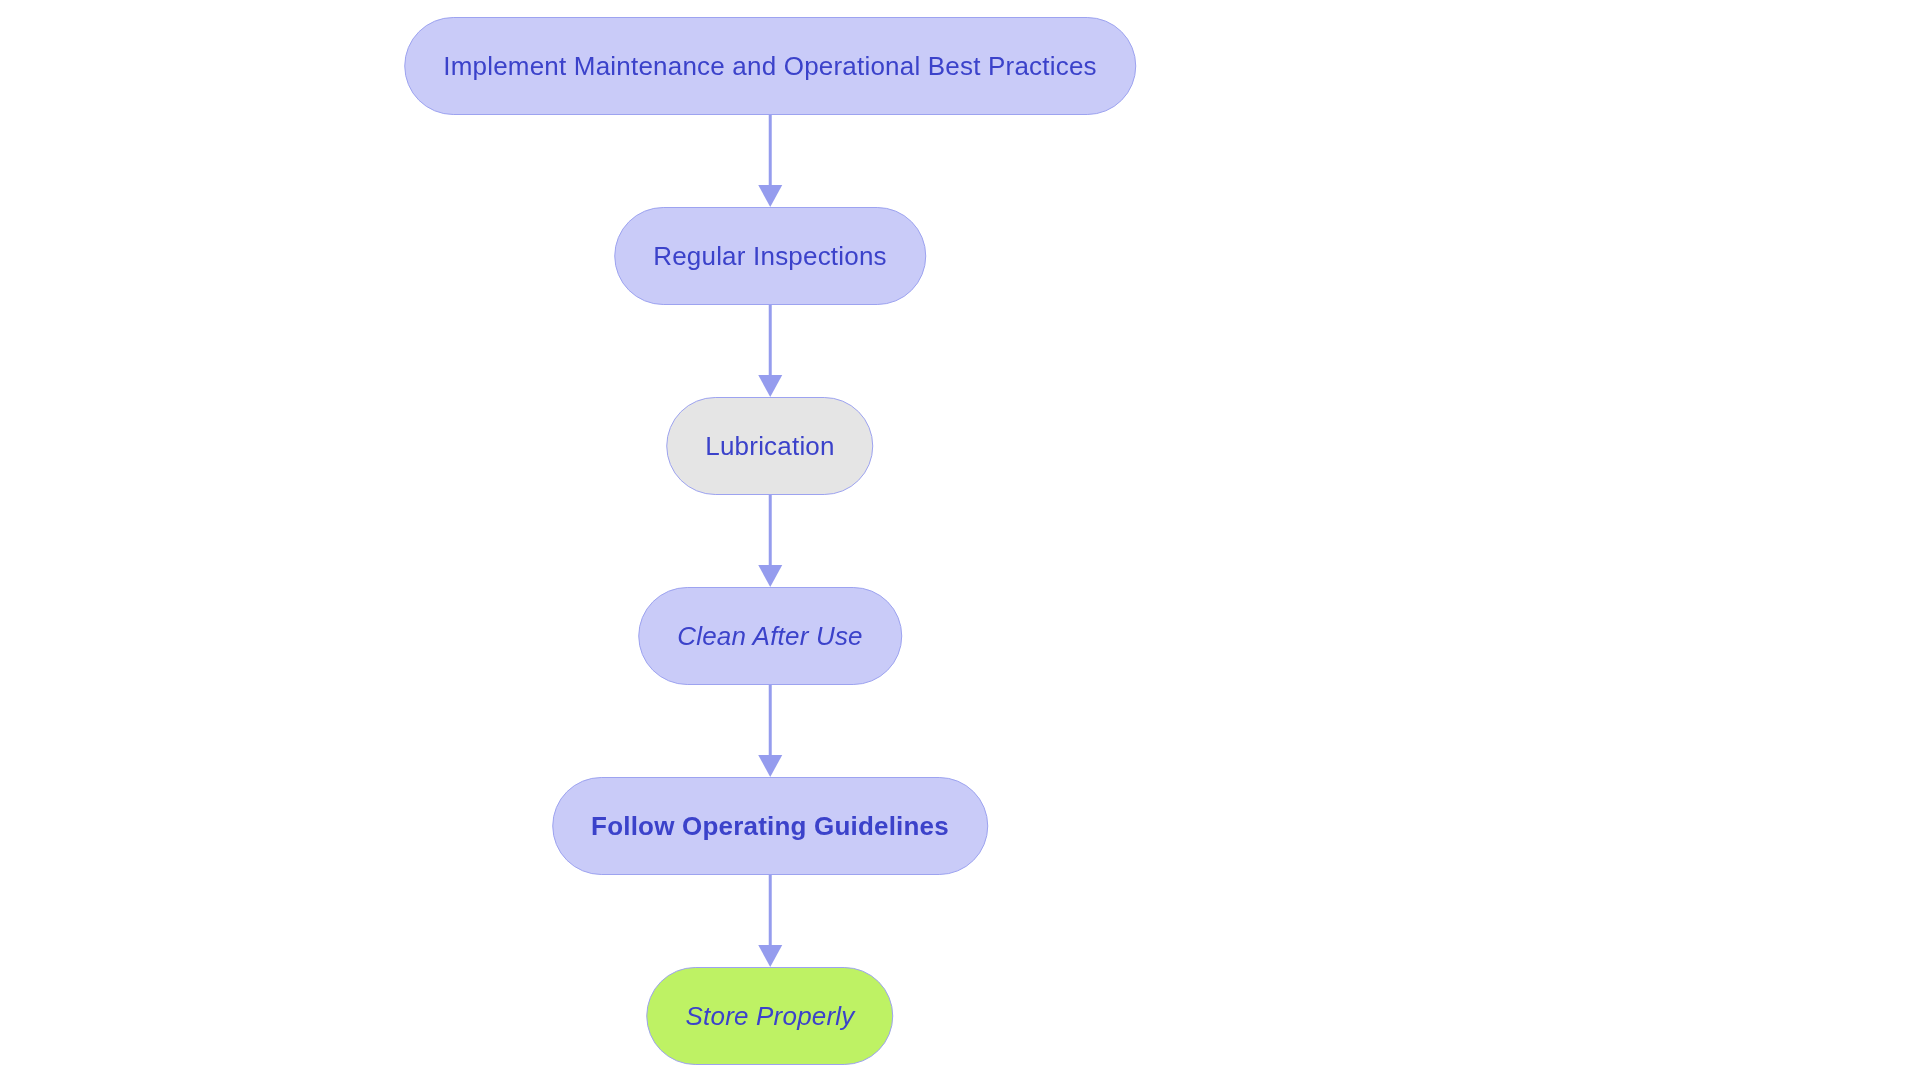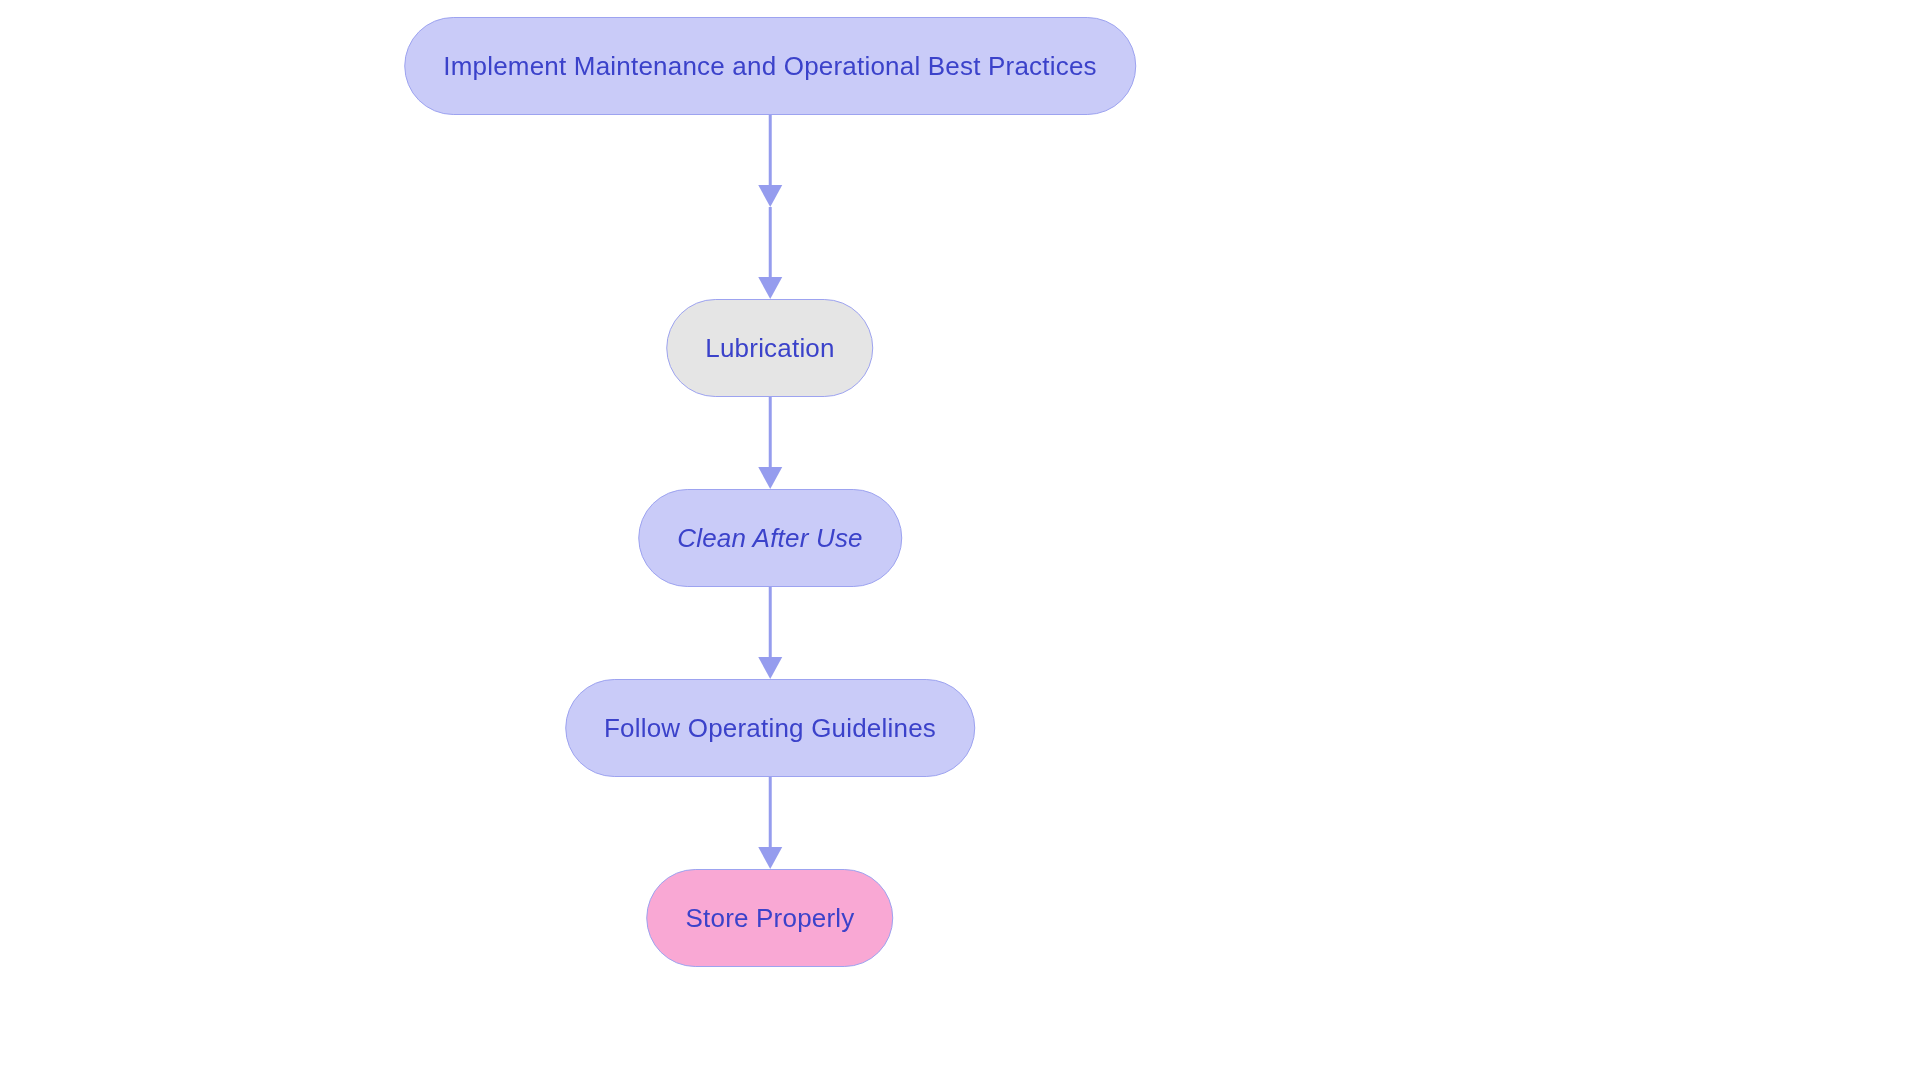--- a/index.html
+++ b/index.html
@@ -47,42 +47,45 @@
 
 <div class="canvas">
   <div class="flow-column" id="flow">
       <div class="node" style="background: rgb(201, 203, 248); border: 1.5px solid rgb(157, 163, 240); color: rgb(59, 66, 202);">
         <span>Implement Maintenance and Operational Best Practices</span>
       </div>
       <svg width="26" height="92" viewBox="0 0 26 92" class="connector">
         <line x1="13" y1="0" x2="13" y2="73" stroke="#959cee" stroke-width="3"></line>
         <polygon points="1,70 25,70 13,92" fill="#959cee"></polygon>
       </svg>
+      <div class="node" style="background: rgb(201, 203, 248); border: 1.5px solid rgb(157, 163, 240); color: rgb(59, 66, 202);">
+        <span>Regular Inspections</span>
+      </div>
       <svg width="26" height="92" viewBox="0 0 26 92" class="connector">
         <line x1="13" y1="0" x2="13" y2="73" stroke="#959cee" stroke-width="3"></line>
         <polygon points="1,70 25,70 13,92" fill="#959cee"></polygon>
       </svg>
       <div class="node" style="background: #e5e5e5; border: 1.5px solid rgb(157, 163, 240); color: rgb(59, 66, 202);">
         <span>Lubrication</span>
       </div>
       <svg width="26" height="92" viewBox="0 0 26 92" class="connector">
         <line x1="13" y1="0" x2="13" y2="73" stroke="#959cee" stroke-width="3"></line>
         <polygon points="1,70 25,70 13,92" fill="#959cee"></polygon>
       </svg>
       <div class="node" style="background: rgb(201, 203, 248); border: 1.5px solid rgb(157, 163, 240); color: rgb(59, 66, 202); font-style: italic;">
         <span>Clean After Use</span>
       </div>
       <svg width="26" height="92" viewBox="0 0 26 92" class="connector">
         <line x1="13" y1="0" x2="13" y2="73" stroke="#959cee" stroke-width="3"></line>
         <polygon points="1,70 25,70 13,92" fill="#959cee"></polygon>
       </svg>
-      <div class="node" style="background: rgb(201, 203, 248); border: 1.5px solid rgb(157, 163, 240); color: rgb(59, 66, 202);">
+      <div class="node" style="background: rgb(201, 203, 248); border: 1.5px solid rgb(157, 163, 240); color: rgb(59, 66, 202); font-weight: bold;">
         <span>Follow Operating Guidelines</span>
       </div>
       <svg width="26" height="92" viewBox="0 0 26 92" class="connector">
         <line x1="13" y1="0" x2="13" y2="73" stroke="#959cee" stroke-width="3"></line>
         <polygon points="1,70 25,70 13,92" fill="#959cee"></polygon>
       </svg>
-      <div class="node" style="background: #f9a8d4; border: 1.5px solid rgb(157, 163, 240); color: rgb(59, 66, 202);">
+      <div class="node" style="background: #bef264; border: 1.5px solid rgb(157, 163, 240); color: rgb(59, 66, 202); font-style: italic;">
         <span>Store Properly</span>
       </div>
     </div>
 </div>
 
 </body></html>

